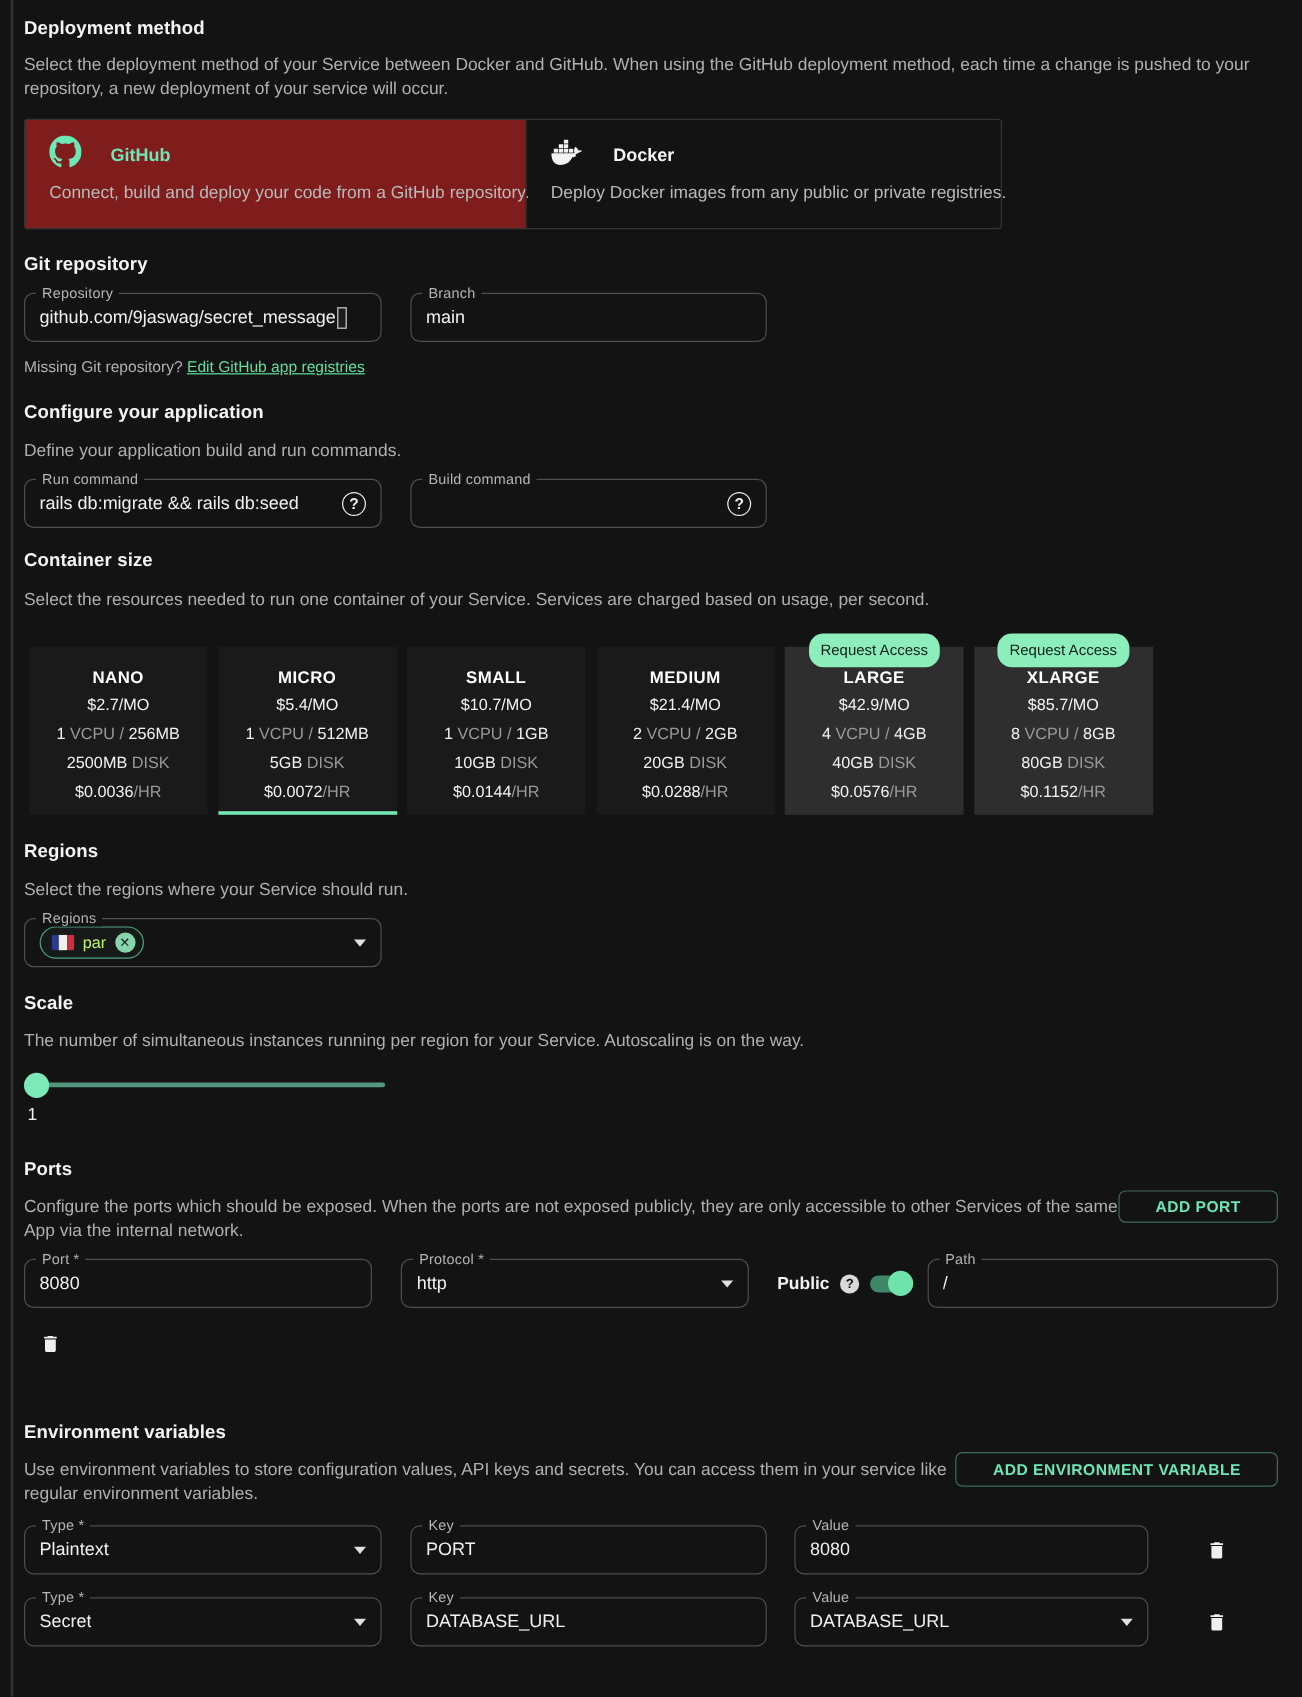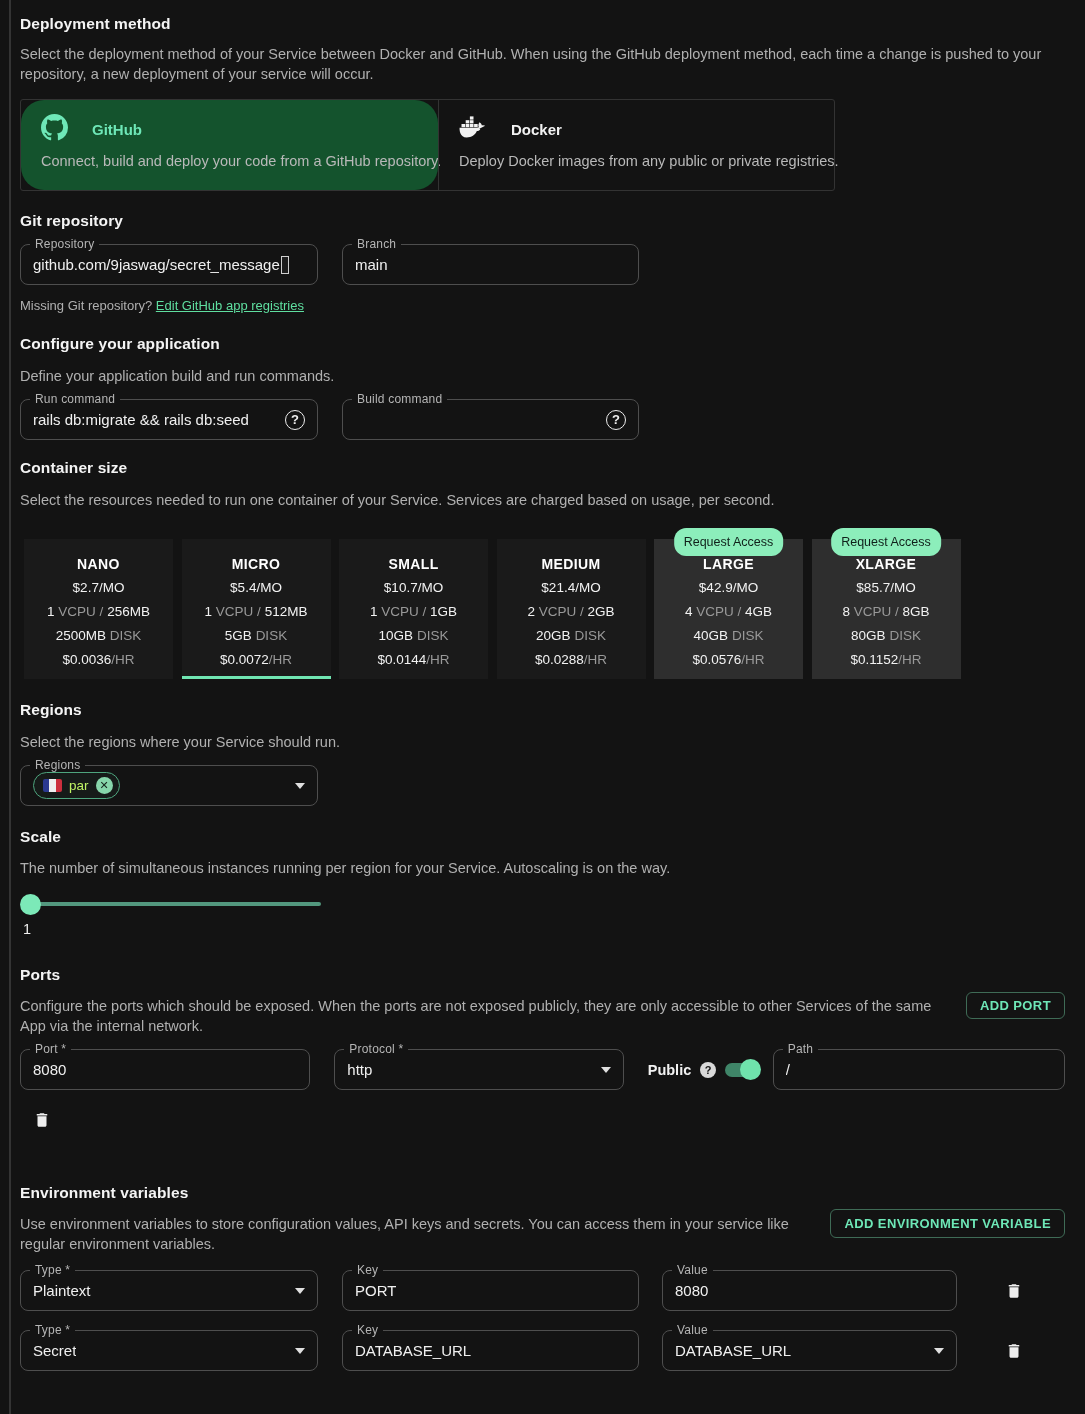--- a/index.html
+++ b/index.html
@@ -11,21 +11,21 @@
   }
   .left-rail { position:absolute; left:9px; top:0; bottom:0; width:2px; background:#343434; }
   .content { position:relative; padding:15px 20px 0 20px; }
 
   h2.sec-title { font-size:15.5px; font-weight:700; color:#f4f4f4; letter-spacing:.1px; }
   .sec-desc { font-size:14.5px; color:#b0b0b0; line-height:20px; }
 
   
   .dep-cards { display:flex; width:815px; border:1px solid #333; border-radius:3px; margin-top:15px; height:92px; }
   .dep-card { width:417px; padding:15px 10px 0 20px; cursor:pointer; }
-  .dep-card.selected { background:#14532d;border-radius:23px; }
+  .dep-card.selected { background:#7f1d1d; }
   .dep-card + .dep-card { width:397px; border-left:1px solid #333; }
   .dep-head { display:flex; align-items:center; gap:24px; height:28px; }
   .dep-title { font-size:15px; font-weight:700; }
   .dep-card.selected .dep-title { color:#6ee7b7; }
   .dep-card:not(.selected) .dep-title { color:#f2f2f2; }
   .dep-desc { font-size:14.5px; color:#b9b9b9; margin-top:10px; margin-left:-10px; padding-left:10px; white-space:nowrap; }
 
   
   .tfield {
     position:relative; border:1px solid #4e4e4e; border-radius:8px; height:41px;
@@ -82,21 +82,21 @@
   
   .slider { position:relative; width:320px; height:20px; margin-top:16px; cursor:pointer; }
   .slider-track { position:absolute; left:1px; top:8px; width:300px; height:4px; border-radius:2px; background:#53987e; }
   .slider-thumb { position:absolute; left:0; top:0; width:21px; height:21px; border-radius:50%; background:#7ce9b8; }
   .slider-value { font-size:14.5px; color:#efefef; margin-top:7px; margin-left:3px; }
 
   
   .ghost-btn {
     border:1px solid #3f6b56; border-radius:6px; background:transparent; color:#6ee7b7;
     font-family:inherit; font-size:13px; font-weight:700; letter-spacing:.4px;
-    padding:0 13px; height:27px; cursor:pointer; white-space:nowrap;
+    padding:0 30px; height:27px; cursor:pointer; white-space:nowrap;
   }
   .desc-btn-row { position:relative; margin-top:12px; }
   .abs-btn { position:absolute; right:0; top:-4px; }
 
   
   .pub-group { display:flex; align-items:center; gap:9px; width:101px; flex:none; }
   .pub-label { font-size:14.5px; font-weight:700; color:#f2f2f2; }
   .help-fill {
     width:16px; height:16px; border-radius:50%; background:#d9d9d9; color:#131313;
     display:flex; align-items:center; justify-content:center; font-size:11px; font-weight:700; flex:none;

